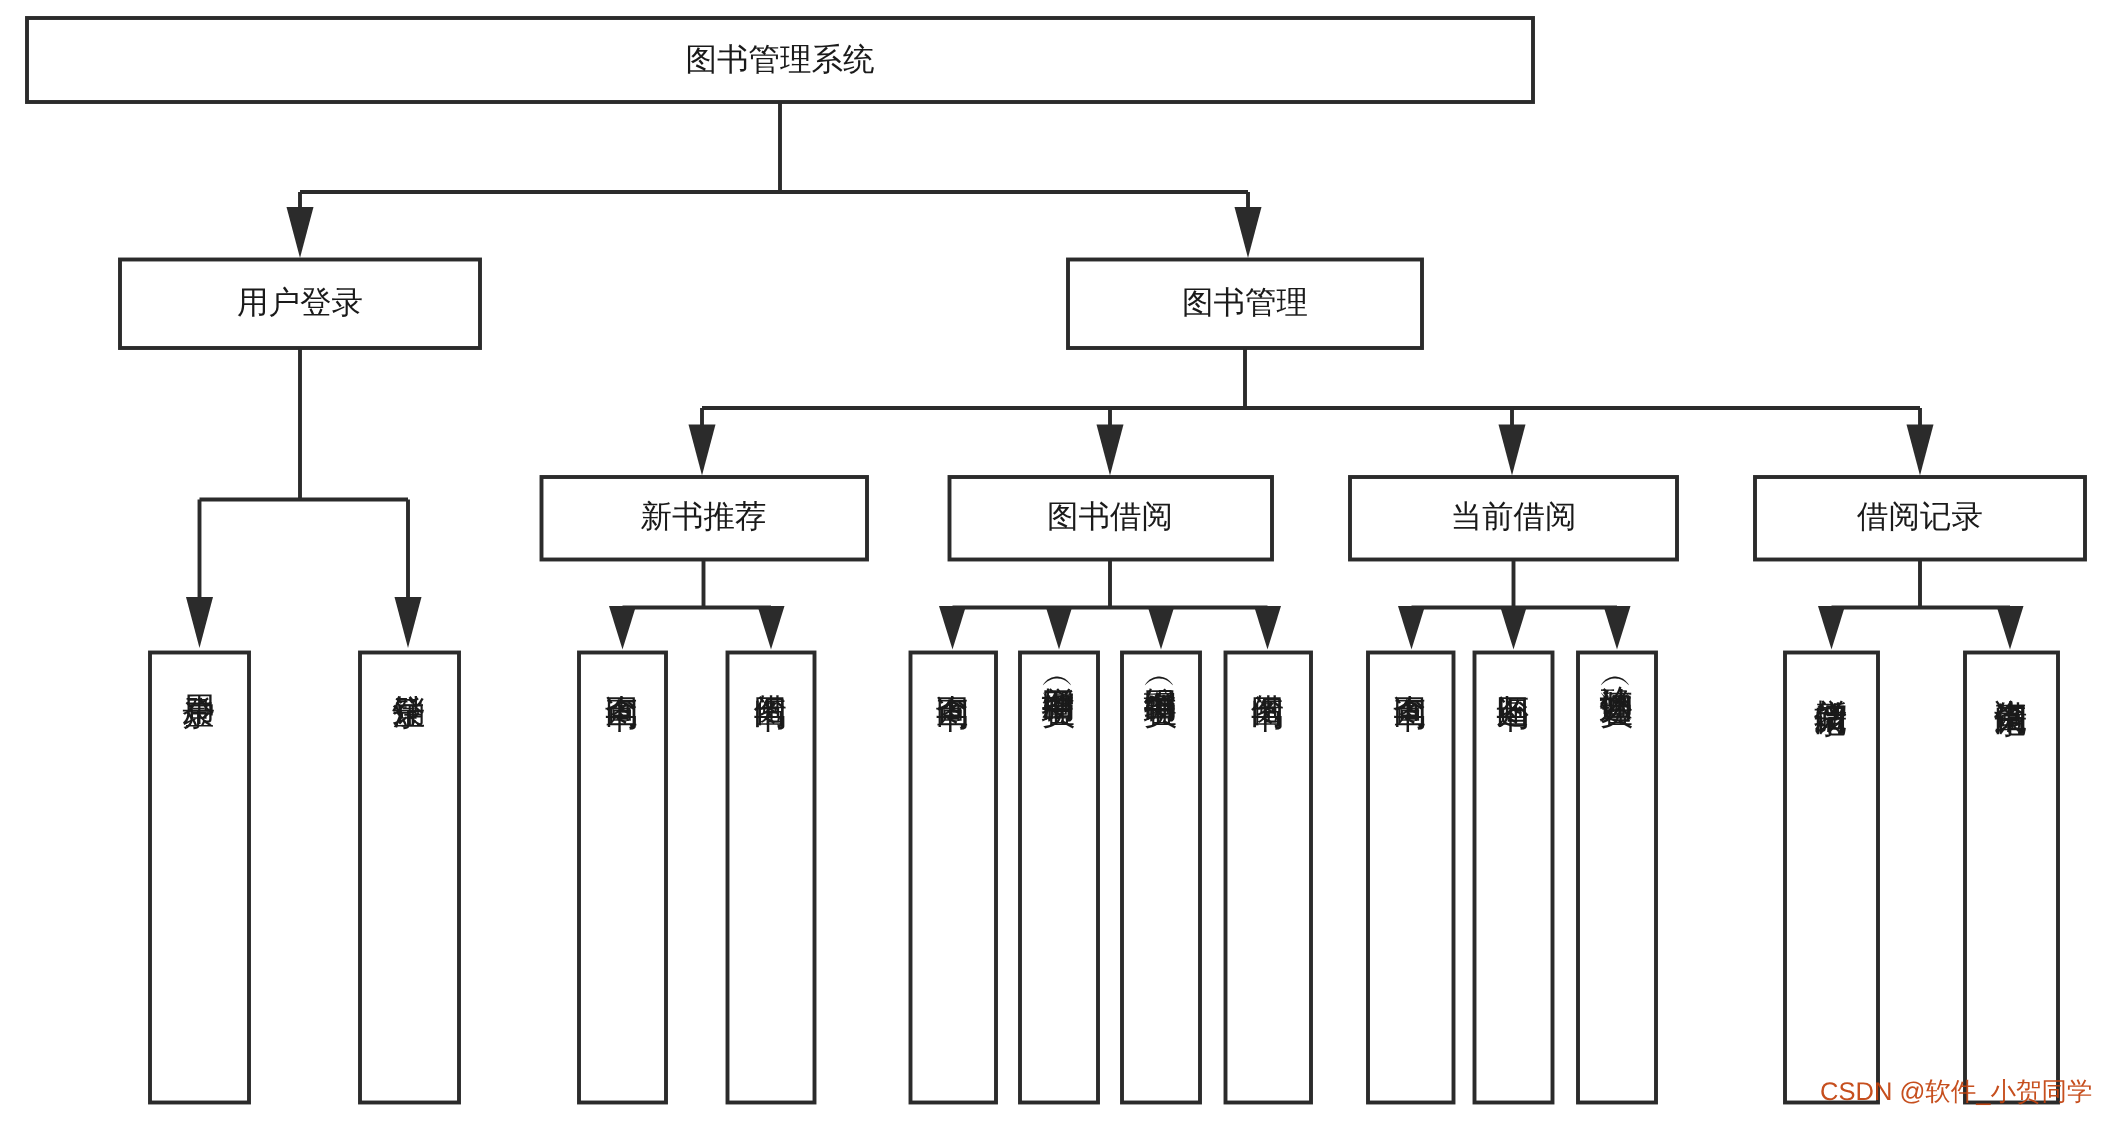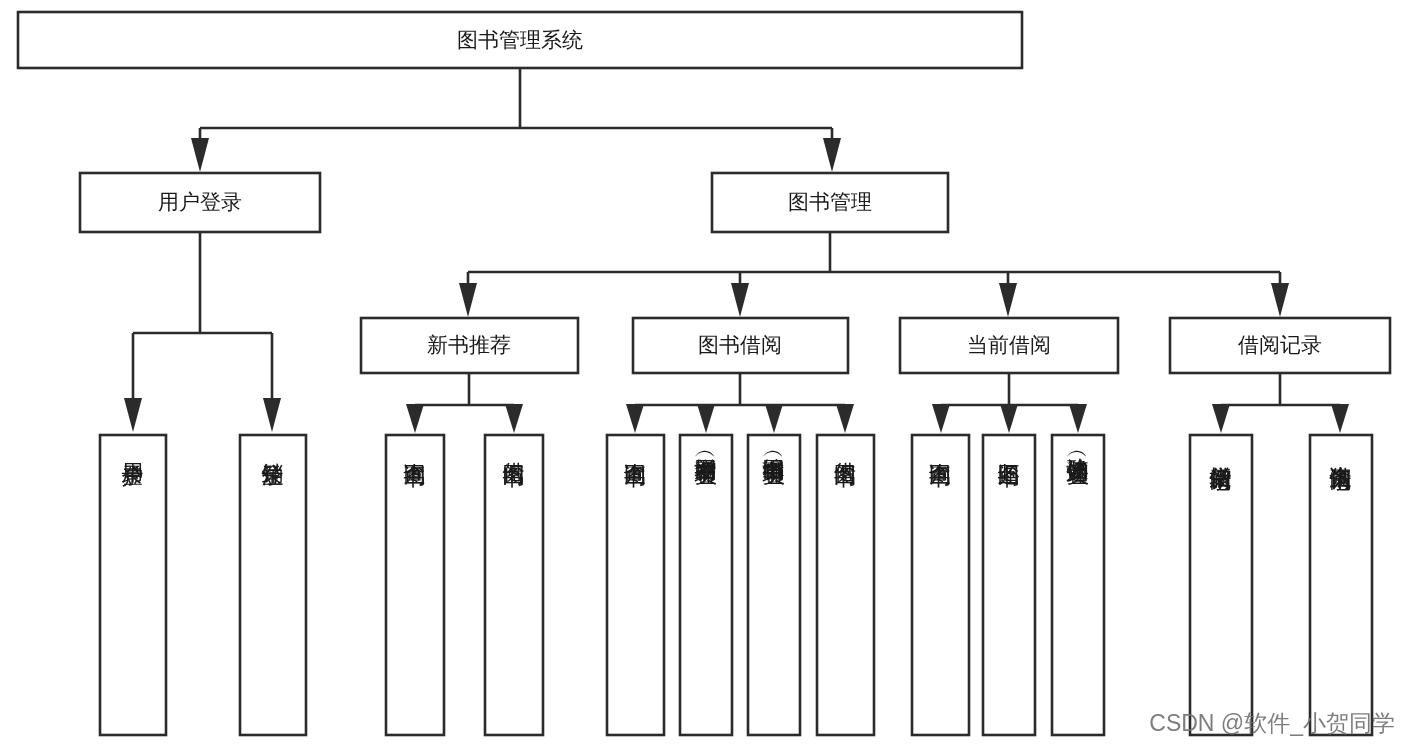--- a/index.html
+++ b/index.html
@@ -61,22 +61,22 @@
     line-height: 1.05;
     color: #1a1a1a;
     letter-spacing: 1px;
     white-space: nowrap;
   }
   .watermark {
     position: absolute;
     right: 10px;
     bottom: 8px;
     font-family: "Liberation Sans", "DejaVu Sans", sans-serif;
-    font-size: 23px;
-    color: #737373;
+    font-size: 17px;
+    color: #c2410c;
     opacity: 0.92;
     white-space: nowrap;
   }
 </style>
 </head>
 <body>
 
 <div id="diagram-root">
 
   <svg class="diagram-canvas" viewBox="0 0 1405 747">

